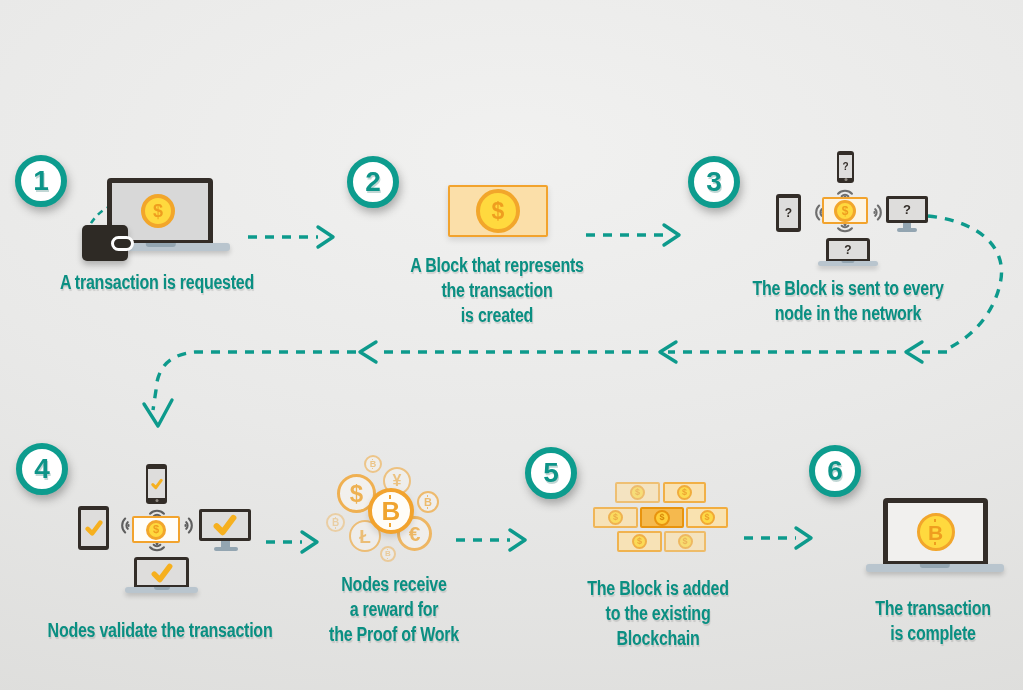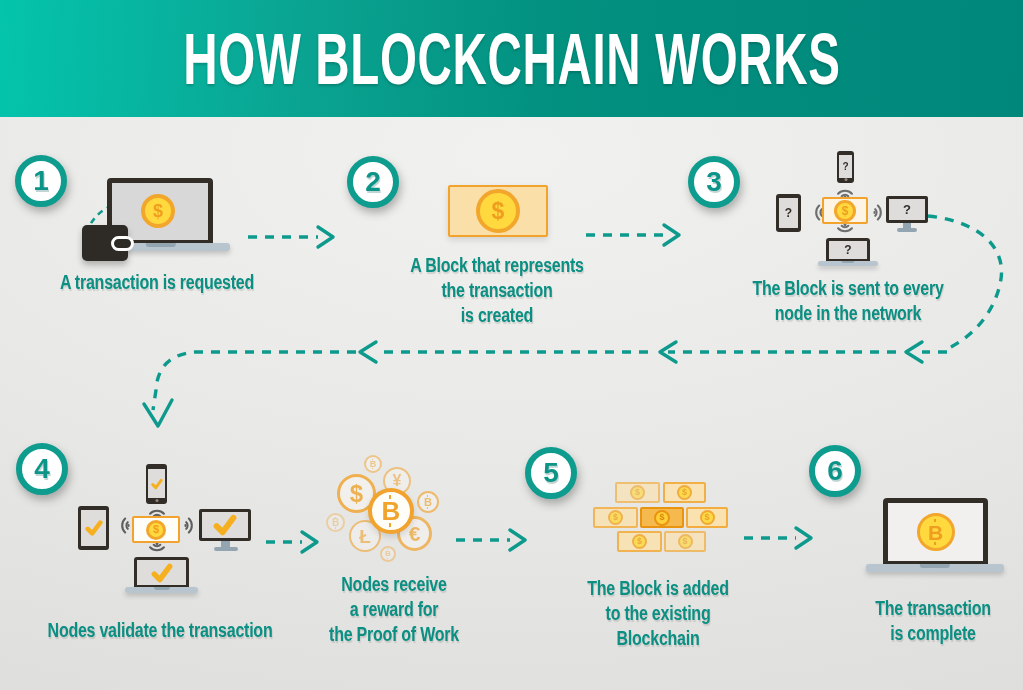--- a/index.html
+++ b/index.html
@@ -80,23 +80,20 @@
   .clasp { position:absolute; right:-6px; top:11px; width:23px; height:15px;
     background:#2e2a25; border:3px solid #fdfdfd; border-radius:8px; }
 
   .arrows { pointer-events:none; }
 </style>
 </head>
 <body>
 
 <div class="stage">
 
-  <div class="header">
-    <h1 class="title">HOW BLOCKCHAIN WORKS</h1>
-  </div>
 
   <svg class="abs arrows" width="1023" height="690" viewBox="0 0 1023 690" style="left:0;top:0">
     <g stroke="#0d9a8c" stroke-width="3.4" fill="none">
       <g stroke-dasharray="9 8">
         <path d="M248 237 H318"></path>
         <path d="M586 235 H664"></path>
         <path d="M928 216 C985 222 1008 252 1000 284 C994 312 974 336 947 349"></path>
         <path d="M947 352 H922"></path>
         <path d="M896 352 H668"></path>
         <path d="M648 352 H378"></path>

